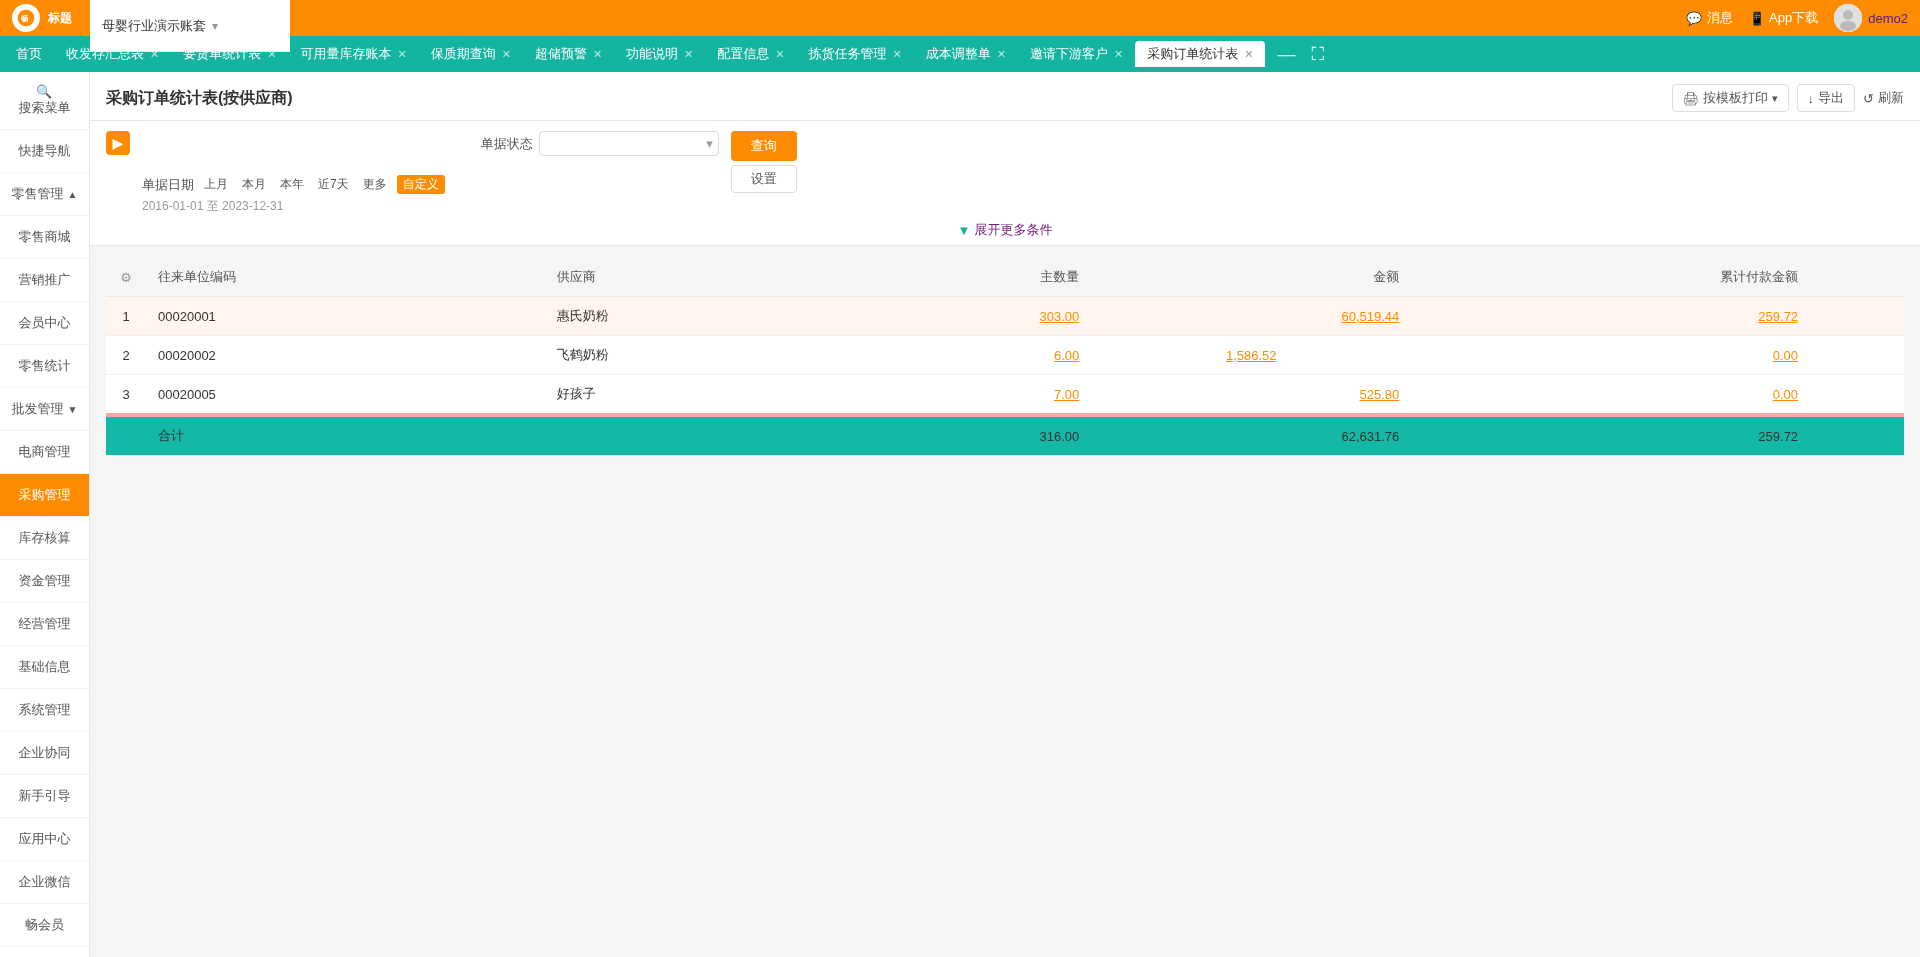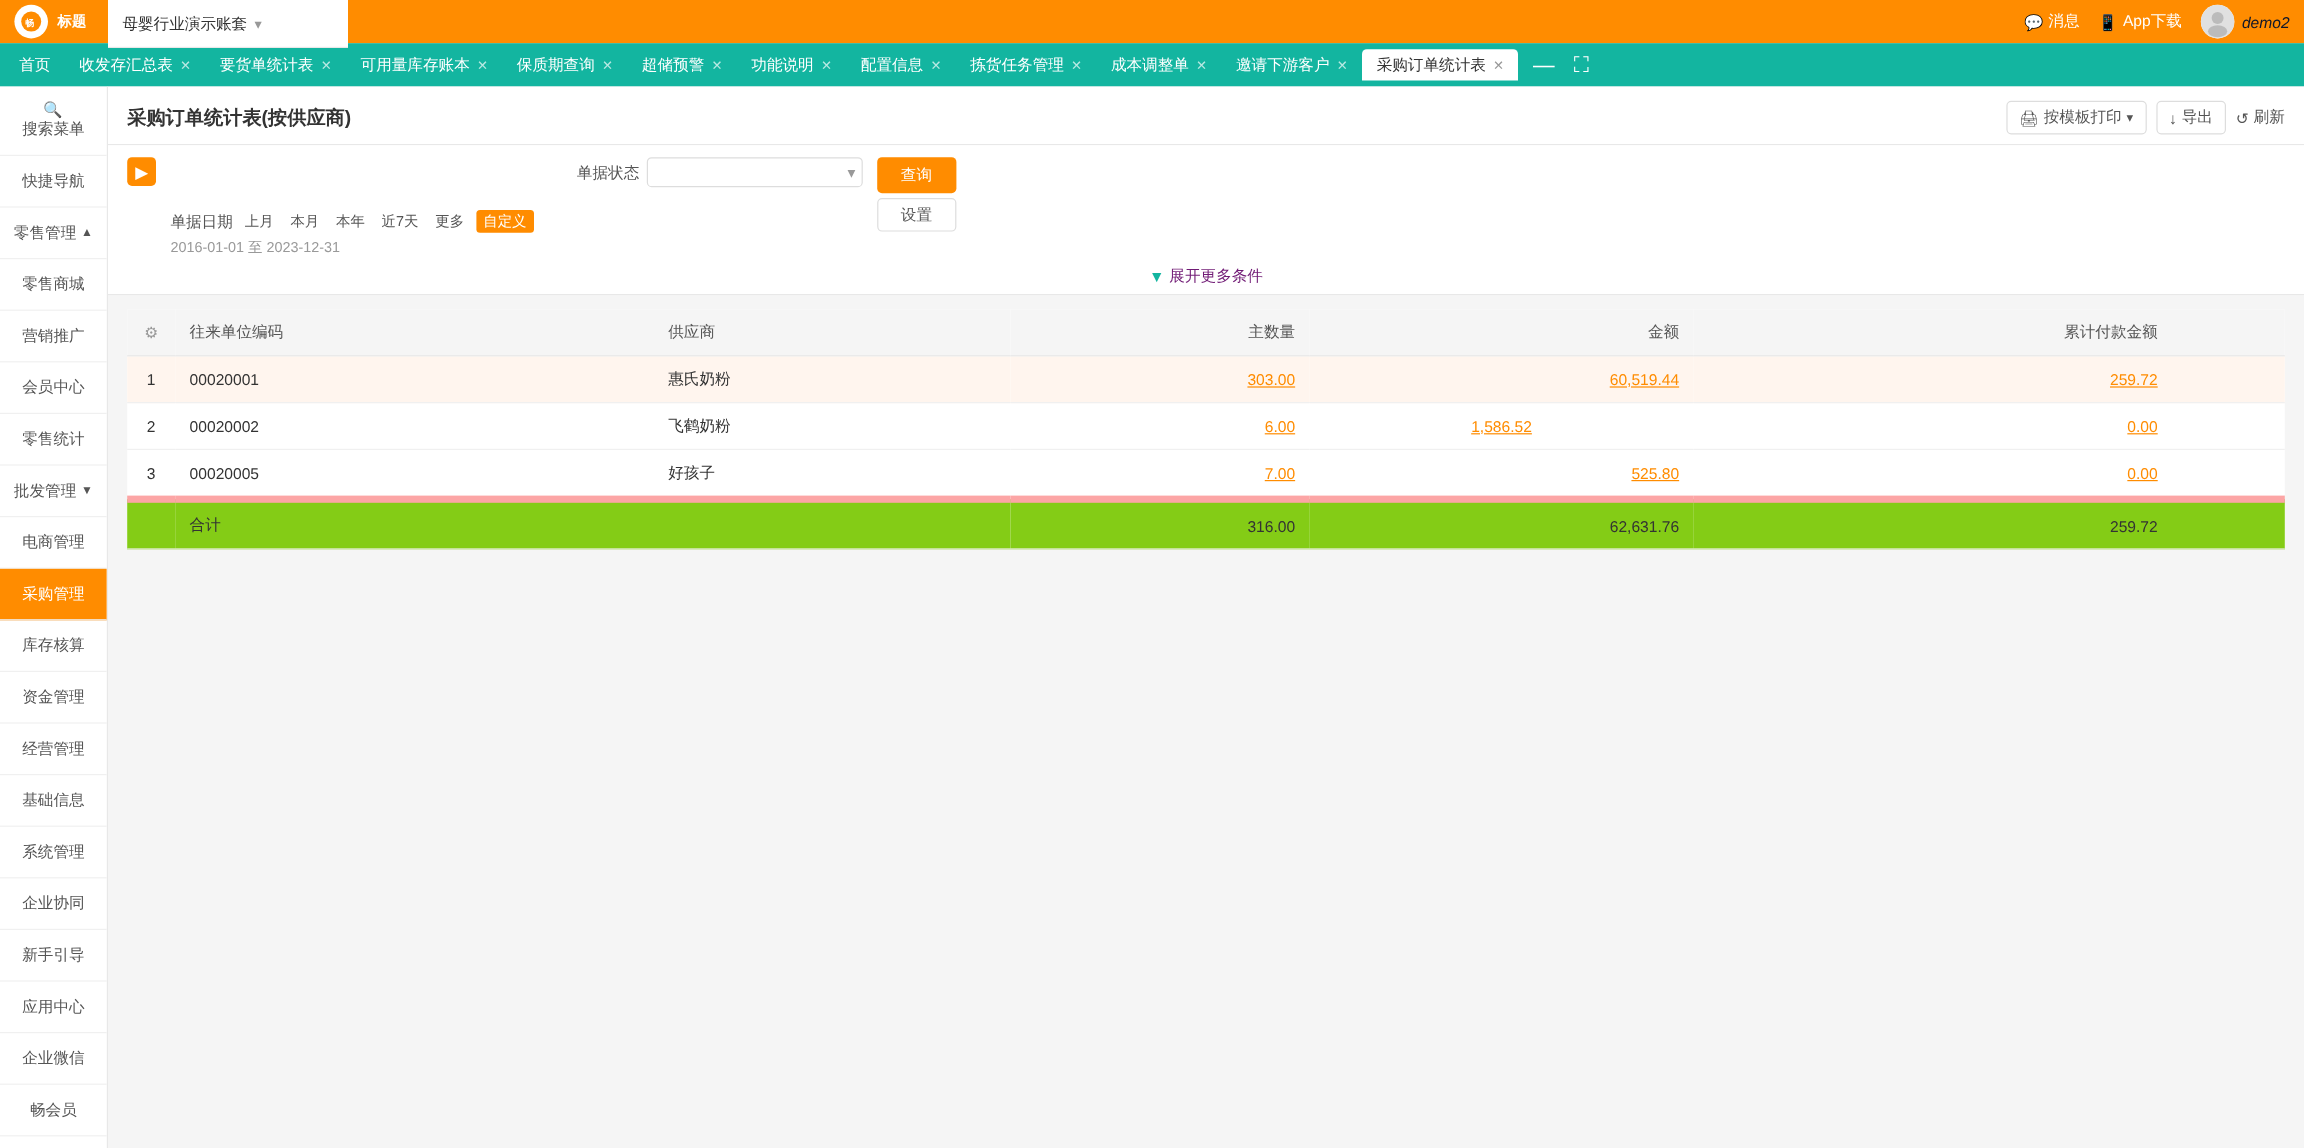--- a/index.html
+++ b/index.html
@@ -53,21 +53,21 @@
     
     .table-container { flex: 1; overflow: auto; padding: 12px 16px; }
     .data-table { width: 100%; border-collapse: collapse; background: #fff; }
     .data-table th { background: #f5f5f5; padding: 10px 12px; text-align: left; font-weight: 500; color: #555; border-bottom: 1px solid #e8e8e8; font-size: 13px; }
     .data-table td { padding: 10px 12px; border-bottom: 1px solid #f0f0f0; color: #333; font-size: 13px; }
     .data-table tr.highlight { background: #fff5ee; }
     .link-text { color: #ff8c00; text-decoration: underline; cursor: pointer; }
     .settings-icon { width: 16px; height: 16px; display: inline-flex; align-items: center; justify-content: center; cursor: pointer; color: #999; }
 
     
-    .table-footer { background: #84cc16; border-top: 6px solid #fca5a5; }
+    .table-footer { background: #14b8a6; border-top: 4px solid #fca5a5; }
     .table-footer td { padding: 10px 12px; font-weight: 500; color: #333; font-size: 13px; }
 
     
     .btn-query { background: #ff8c00; color: #fff; border: none; border-radius: 4px; padding: 6px 20px; cursor: pointer; font-size: 13px; }
     .btn-settings { background: #fff; color: #555; border: 1px solid #ddd; border-radius: 4px; padding: 4px 16px; cursor: pointer; font-size: 13px; display: block; text-align: center; }
 
     .btn-orange-arrow { background: #ff8c00; color: #fff; border: none; border-radius: 4px; padding: 4px 6px; cursor: pointer; font-size: 14px; width: 24px; height: 24px; display: flex; align-items: center; justify-content: center; flex-shrink: 0; }
 
     .query-settings-group { display: flex; flex-direction: column; gap: 4px; }
 
@@ -81,42 +81,42 @@
 <div class="top-bar">
   <div class="top-bar-left">
     <div class="logo-icon">
       <svg viewBox="0 0 24 24" fill="#ff8c00">
           <circle cx="12" cy="12" r="10"></circle>
           <text x="6" y="16" font-size="9" fill="#fff" font-weight="bold">畅</text>
         </svg>
     </div>
     <span class="logo-text">标题</span>
   </div>
-  <div class="top-workspace" style="position:absolute;left:90px;top:0;height:40px;background:#fff;border-bottom:1px solid #e8e8e8;display:flex;align-items:center;padding:0 12px;gap:6px;min-width:200px;">
+  <div class="top-workspace" style="position:absolute;left:90px;top:0;height:52px;background:#fff;border-bottom:1px solid #e8e8e8;display:flex;align-items:center;padding:0 12px;gap:6px;min-width:200px;">
     <span style="font-size:13px;color:#333;">母婴行业演示账套</span>
     <span style="color:#999;font-size:12px;">▾</span>
   </div>
   <div class="top-bar-right">
     <div class="icon-btn">
       <span>💬</span>
       <span>消息</span>
     </div>
     <div class="icon-btn">
       <span>📱</span>
       <span>App下载</span>
     </div>
     <div style="display:flex;align-items:center;gap:6px;">
       <div class="avatar">
         <svg width="28" height="28" viewBox="0 0 28 28">
             <circle cx="14" cy="14" r="14" fill="#e0e0e0"></circle>
             <circle cx="14" cy="11" r="5" fill="#bbb"></circle>
             <ellipse cx="14" cy="22" rx="8" ry="5" fill="#bbb"></ellipse>
           </svg>
       </div>
-      <span style="color:#0f172a;font-style:italic;">demo2</span>
+      <span style="color:#4c1d95;">demo2</span>
     </div>
   </div>
 </div>
 
 <div class="nav-tabs">
   <div class="nav-tab">
     <span>首页</span>
   </div>
   <div class="nav-tab">
     <span>收发存汇总表</span>

